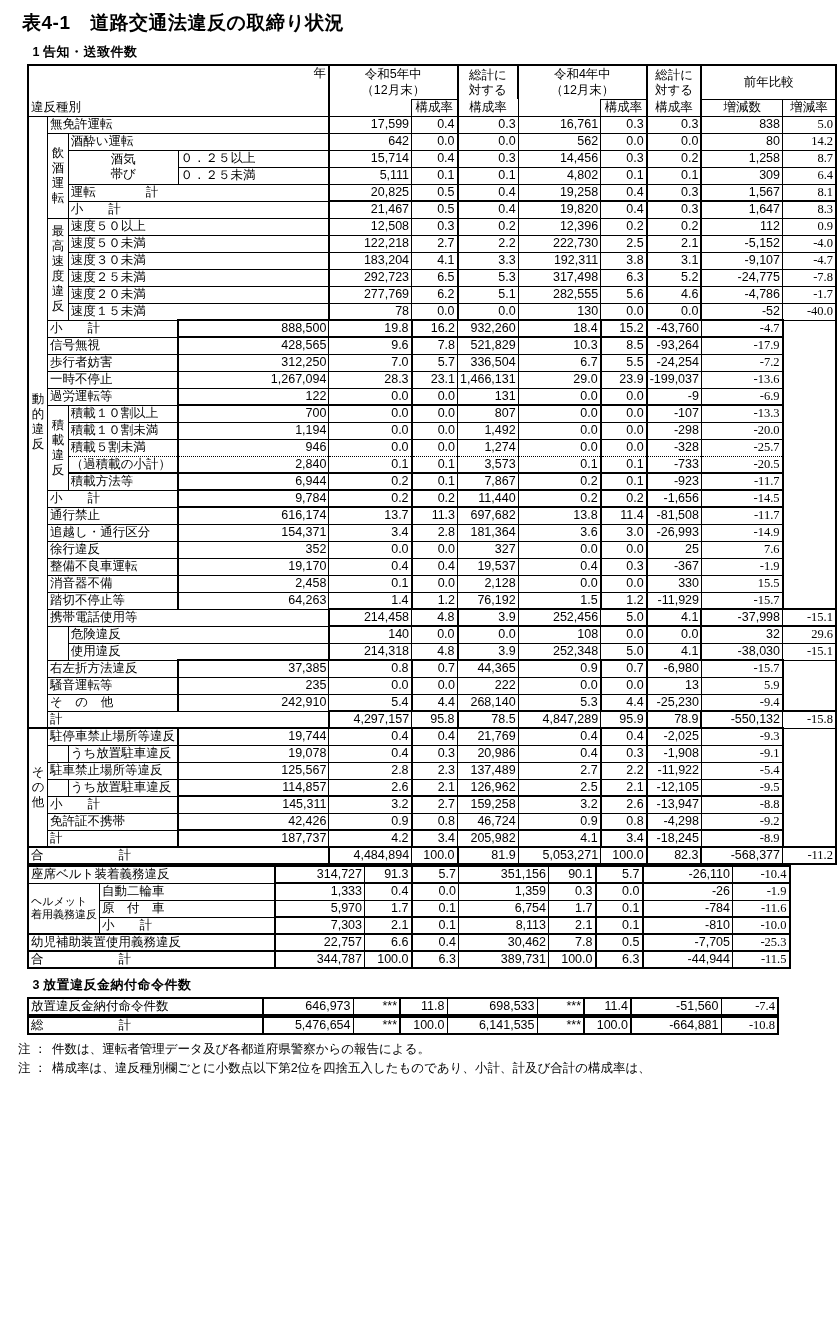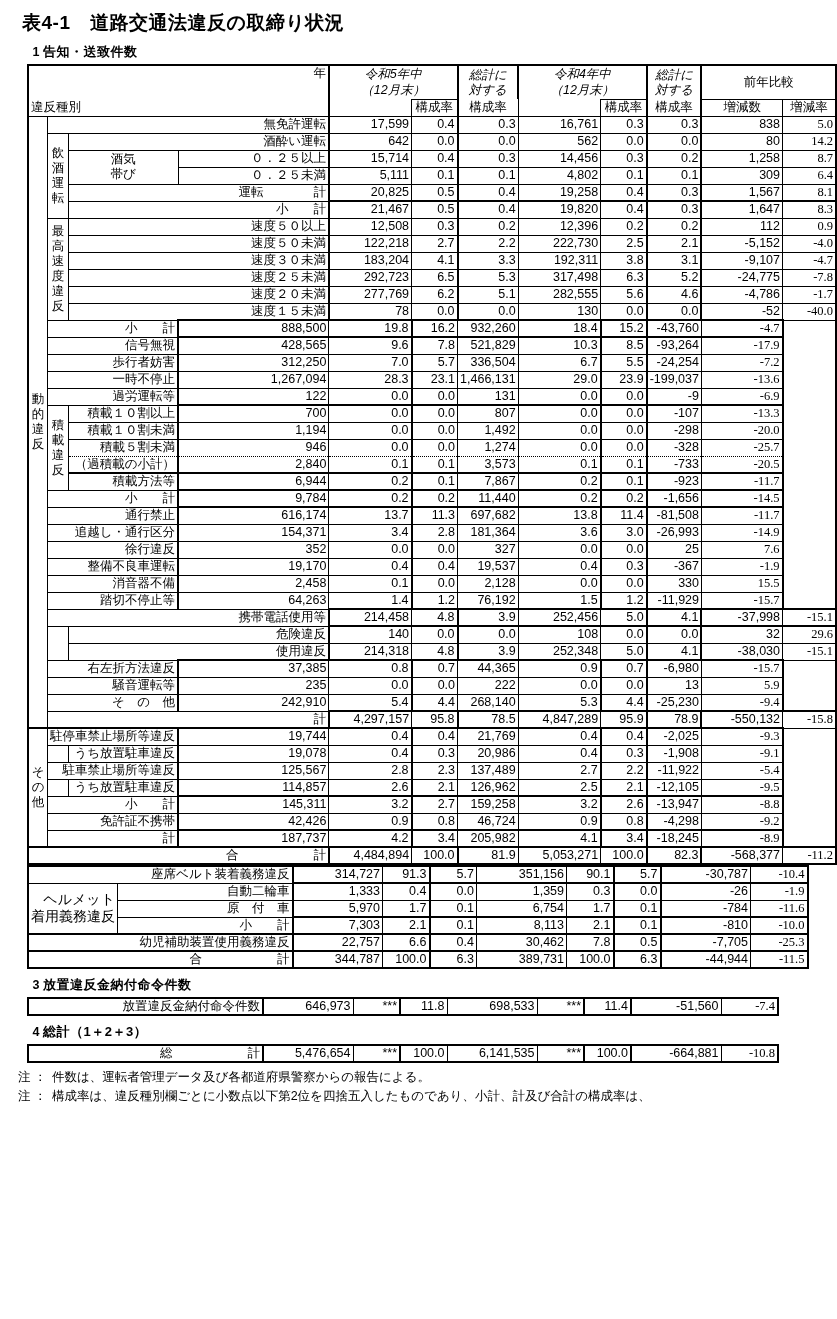--- a/index.html
+++ b/index.html
@@ -33,31 +33,31 @@
     border:1px solid #000;
     padding:0 2px;
     height:17px;
     line-height:15px;
     font-weight:normal;
     overflow:hidden;
     white-space:nowrap;
     box-sizing:border-box;
   }
   .num{text-align:right;padding-right:3px;font-size:12.5px;}
-  .ctr{text-align:right;}
+  .ctr{text-align:left;}
 
   
   .t{border:2px solid #000;}
   .bt{border-top:2px solid #000 !important;}
   .bb{border-bottom:2px solid #000 !important;}
   .bl{border-left:2px solid #000 !important;}
   .br{border-right:2px solid #000 !important;font-family:Liberation Serif, serif;}
   .dotb{border-bottom:1px dotted #000 !important;}
   .dott{border-top:1px dotted #000 !important;}
-  .nob{border-bottom:none !important;font-style:italic;}
+  .nob{border-bottom:none !important;}
   .not{border-top:none !important;}
 
   
   .vert{
     text-align:center;
     vertical-align:middle;
     font-size:12.5px;
     line-height:1.12;
     padding:1px 0;
   }
@@ -692,25 +692,25 @@
     </colgroup>
     <tbody id="t2body">
         <tr>
           <td colspan="4" class="ctr bl">座席ベルト装着義務違反</td>
           <td class="num bl ">314,727</td>
           <td class="num ">91.3</td>
           <td class="num bl ">5.7</td>
           <td class="num ">351,156</td>
           <td class="num ">90.1</td>
           <td class="num bl ">5.7</td>
-          <td class="num bl ">-30,787</td>
+          <td class="num bl ">-26,110</td>
           <td class="num br ">-10.4</td>
         </tr>
         <tr>
-          <td colspan="3" rowspan="3" class="ctr bl" style="font-size: 14px; line-height: 1.25;">
+          <td colspan="3" rowspan="3" class="ctr bl" style="font-size: 11px; line-height: 1.25;">
             <div>ヘルメット</div>
             <div>着用義務違反</div>
           </td>
           <td colspan="1" class="ctr">自動二輪車</td>
           <td class="num bl bt">1,333</td>
           <td class="num bt">0.4</td>
           <td class="num bl bt">0.0</td>
           <td class="num bt">1,359</td>
           <td class="num bt">0.3</td>
           <td class="num bl bt">0.0</td>
@@ -790,23 +790,20 @@
           <td class="num bl bt bb">11.8</td>
           <td class="num bt bb">698,533</td>
           <td class="num bt bb">***</td>
           <td class="num bl bt bb">11.4</td>
           <td class="num bl bt bb">-51,560</td>
           <td class="num br bt bb">-7.4</td>
         </tr>
       </tbody>
   </table>
 
-  <div class="sec-head">
-    <span class="num">4</span><span>総計（1＋2＋3）</span>
-  </div>
   <table class="t" id="tbl4">
     <colgroup>
       <col style="width:20px">
         <col style="width:20px">
         <col style="width:20px">
       <col style="width:175px">
       <col style="width:90px">
         <col style="width:47px">
         <col style="width:47px">
       <col style="width:90px">

